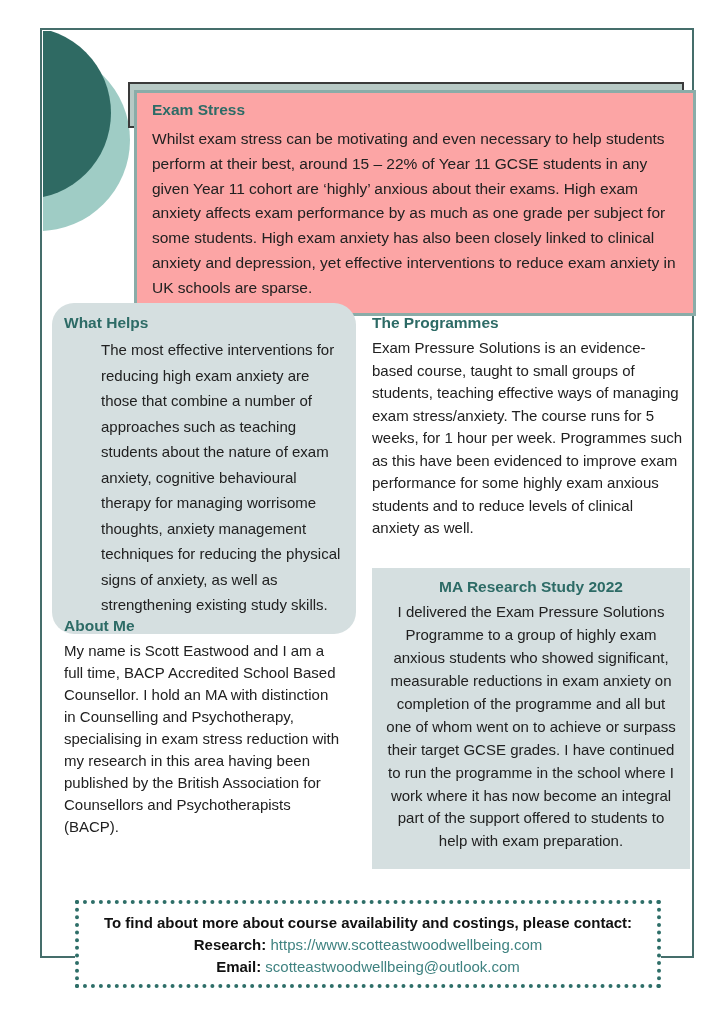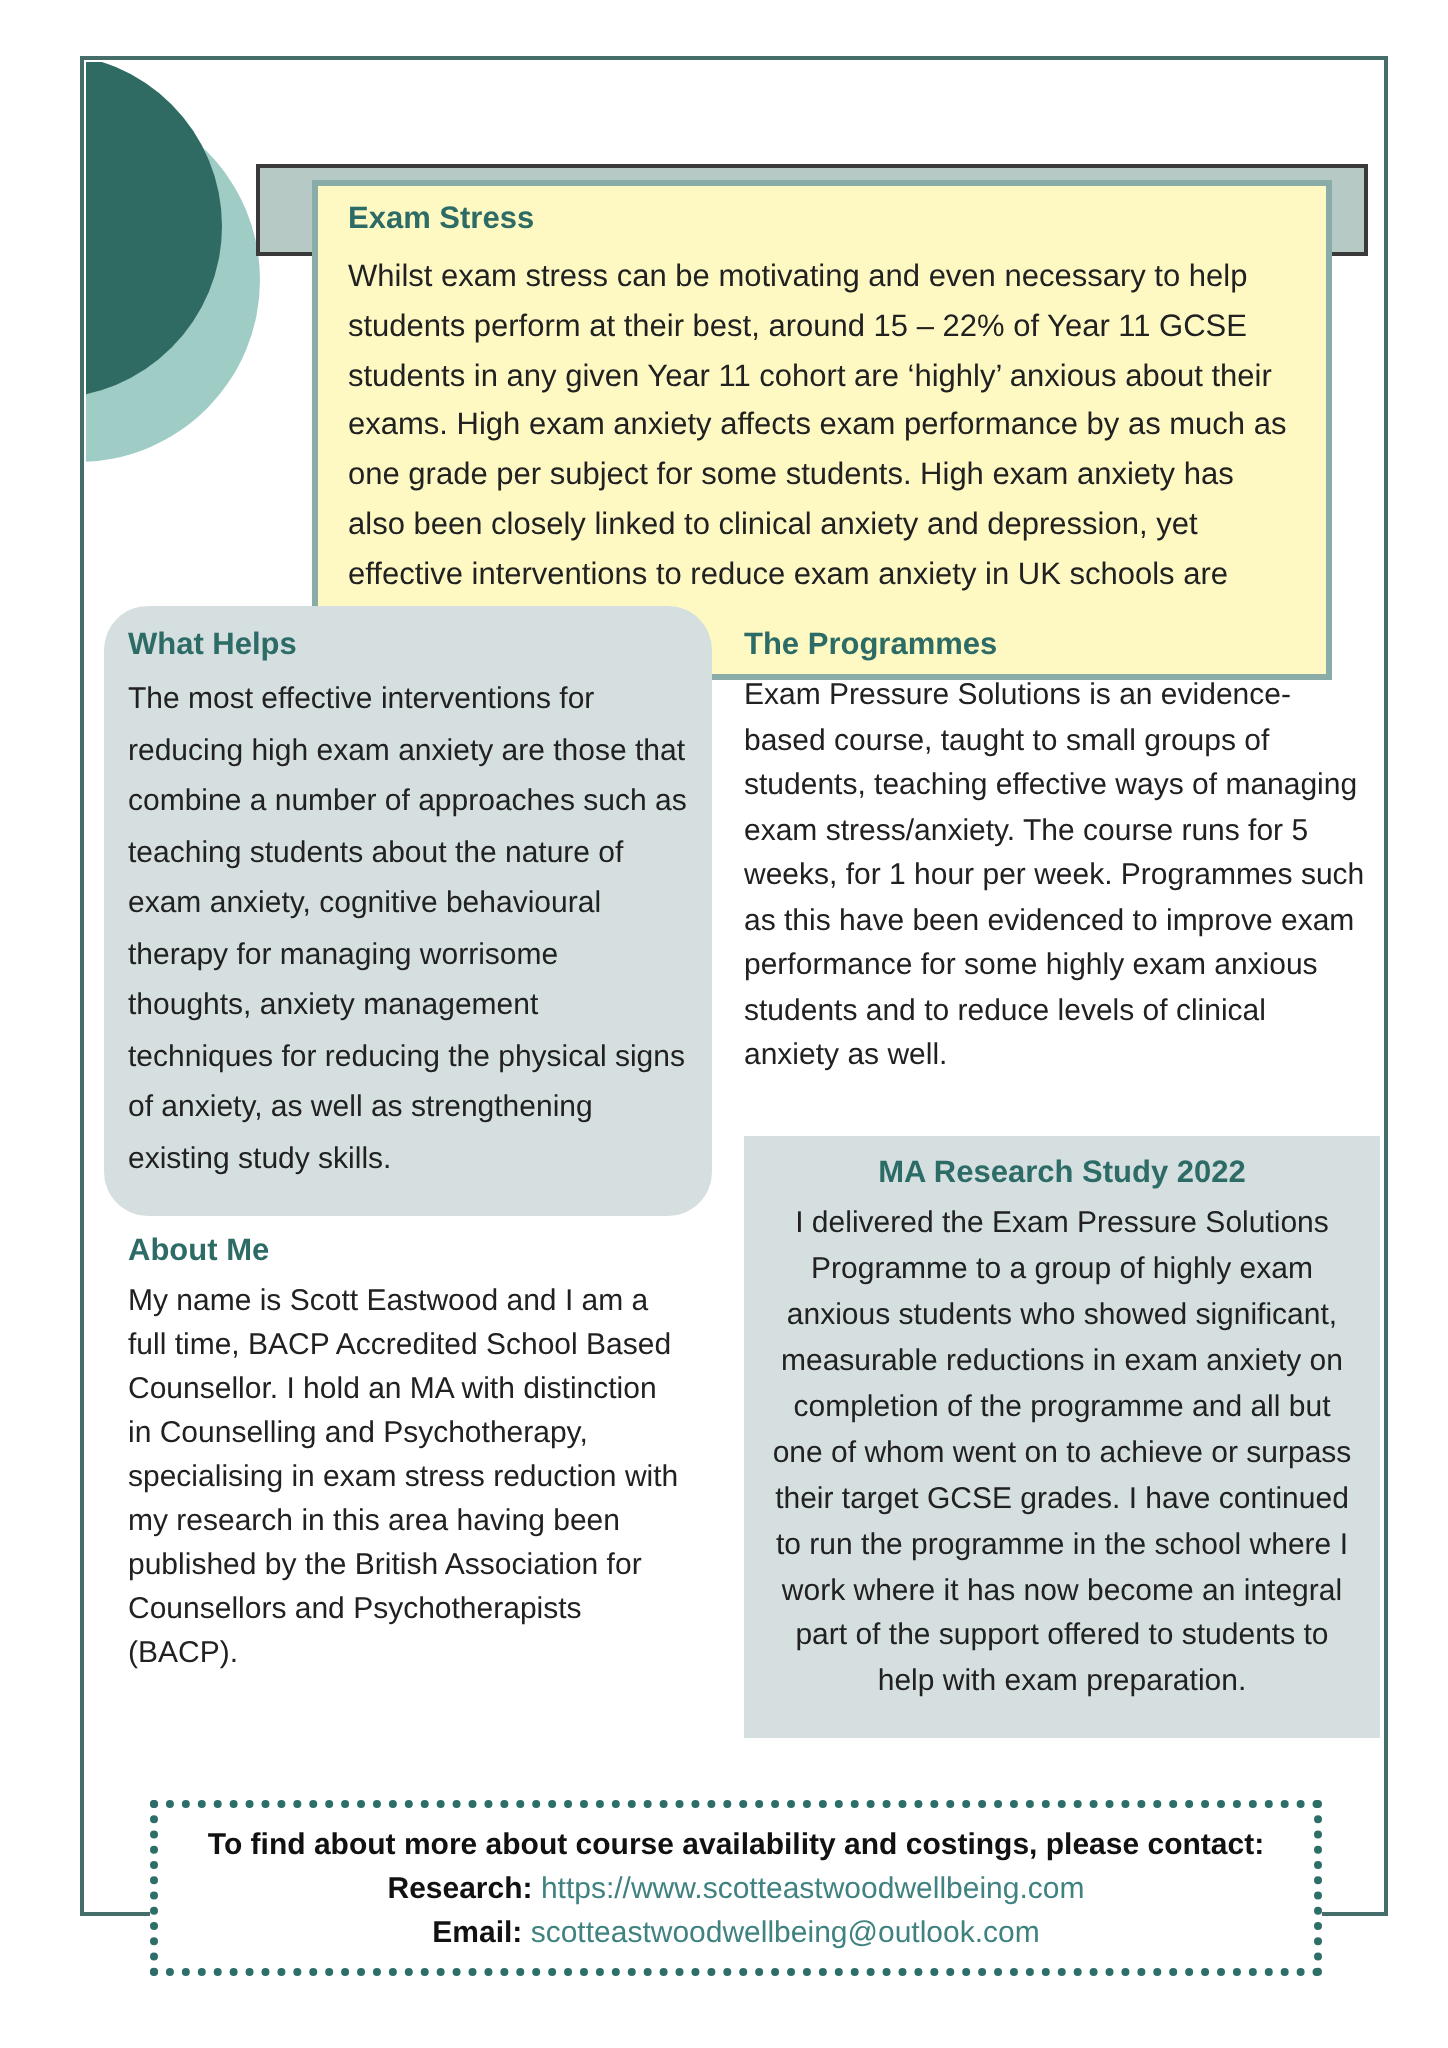--- a/index.html
+++ b/index.html
@@ -23,31 +23,31 @@
     position:absolute; left:128px; top:38px; width:552px; height:42px;
     background:#b7c9c5; border:2.5px solid #3a3a3a; z-index:3;
     display:flex; align-items:center; justify-content:center;
     font-size:28px; color:#7f1d1d; letter-spacing:0.2px;margin-top:44px;
   }
 
   .heading { font-weight:bold; font-size:15.5px; color:#2d6b66; margin:0 0 5px 0; }
   .body-text { margin:0; font-size:15px; color:#212121; }
 
   .exam-stress-box {
-    position:absolute; left:156px; top:90px; width:510px; z-index:3;
-    background:#fef9c3; border:3px solid #8aaca8; padding:8px 15px 12px 15px;
+    position:absolute; left:134px; top:90px; width:562px; z-index:3;
+    background:#fca5a5; border:3px solid #8aaca8; padding:8px 15px 12px 15px;
     box-sizing:border-box;
   }
   .exam-stress-box .body-text { font-size:15.5px; line-height:1.6; margin-top:8px; }
 
   .what-helps {
     position:absolute; left:52px; top:303px; width:304px; z-index:3;
     background:#d5dfe0; padding:11px 12px 16px 12px; box-sizing:border-box;border-radius:22px;
   }
-  .what-helps .body-text { line-height:1.7; }
+  .what-helps .body-text { line-height:1.7;margin-left:37px; }
 
   .programme {
     position:absolute; left:372px; top:303px; width:315px; z-index:3;
     padding:11px 4px 0 0; box-sizing:border-box;
   }
   .programme .body-text { line-height:1.5; }
 
   .about-me {
     position:absolute; left:52px; top:606px; width:304px; z-index:3;
     padding:11px 12px 0 12px; box-sizing:border-box;

